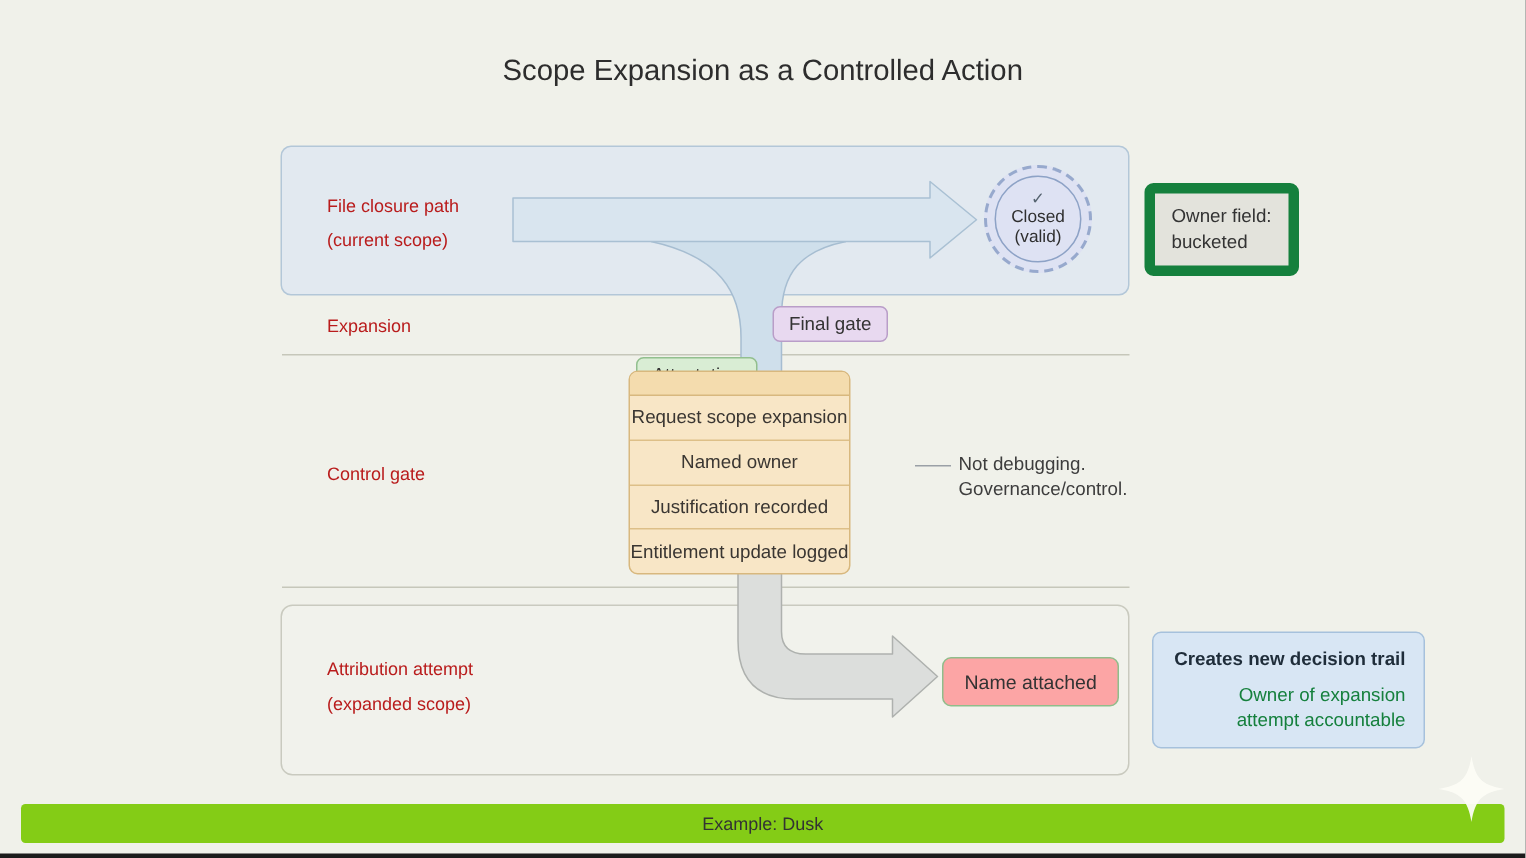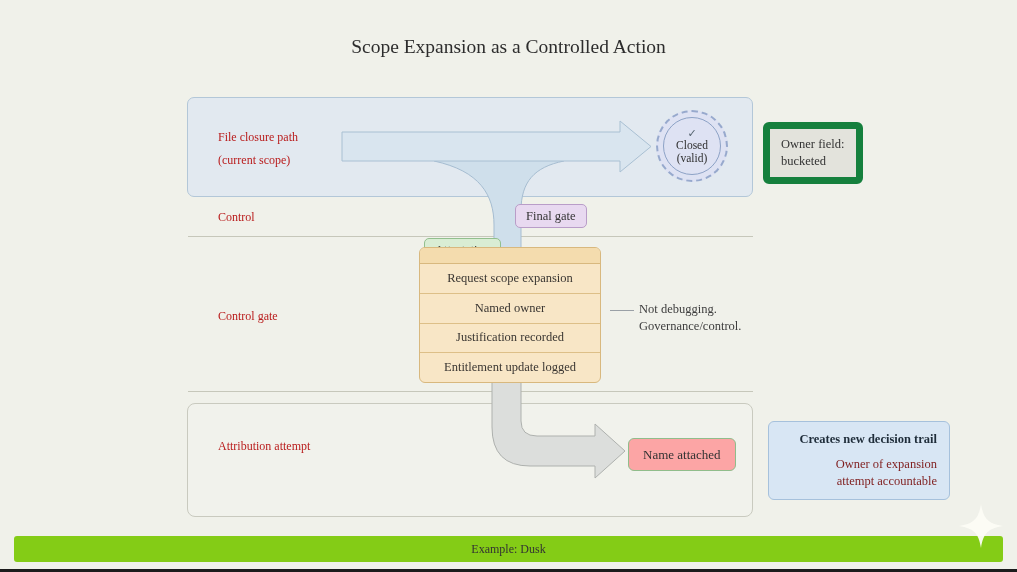--- a/index.html
+++ b/index.html
@@ -1,20 +1,20 @@
 <!DOCTYPE html>
 <html><head>
 <meta charset="utf-8">
 <style>
   html,body{margin:0;padding:0;background:#888;}
   *{box-sizing:border-box;}
   #canvas{
     position:relative;width:1017px;height:572px;overflow:hidden;
     background:#f0f1ea;
-    font-family:Liberation Serif, serif;
+    font-family:Liberation Sans, sans-serif;
     color:#2b2b2b;
   }
   .abs{position:absolute;}
   
   #title{top:36px;left:0;width:100%;text-align:center;font-size:19.5px;color:#2d2d2d;z-index:3;}
   
   .section-label{font-size:12px;color:#b91c1c;z-index:3;line-height:23px;}
   
   #closure-box{left:187px;top:97px;width:566px;height:100px;background:#e2e9f0;border:1px solid #b3c7d8;border-radius:7px;z-index:1;}
   
@@ -30,31 +30,31 @@
   #seal-check{font-size:11px;color:#55636f;line-height:12px;}
   .seal-text{font-size:11.5px;color:#2f2f2f;line-height:13px;}
   
   .badge{display:inline-block;height:24px;line-height:22px;padding:0 10px;border-radius:5px;font-size:12.5px;color:#333;z-index:3;}
   #badge-attestation{left:424px;top:204px;background:#d9edd4;border:1px solid #92bf8e;margin-top:34px;}
   #badge-final-state{left:515px;top:204px;background:#e8d9f0;border:1px solid #b99dc8;}
   #badge-name-attached{left:628px;top:438px;height:33px;line-height:31px;padding:0 14px;font-size:13px;background:#fca5a5;border:1px solid #90bd8b;border-radius:6px;}
   
   #owner-note{left:763px;top:122px;background:#e3e3dc;border:7px solid #15803d;border-radius:6px;padding:7px 11px;font-size:12.5px;line-height:17px;color:#333;z-index:3;}
   
-  #gate-box{left:419px;top:247px;width:182px;height:136px;background:#f8e6c6;border:1px solid #d8b87e;border-radius:6px;z-index:3;display:flex;flex-direction:column;overflow:hidden;}
+  #gate-box{left:419px;top:247px;width:148px;height:136px;background:#f8e6c6;border:1px solid #d8b87e;border-radius:6px;z-index:3;display:flex;flex-direction:column;overflow:hidden;}
   #gate-header{height:16px;background:#f4dcae;border-bottom:1px solid #d8b87e;flex:none;}
   .gate-row{flex:1;display:flex;align-items:center;justify-content:center;font-size:12.5px;color:#3a3632;}
   .gate-row + .gate-row{border-top:1px solid #ddbf88;}
   
   #gate-note-line{left:610px;top:310px;width:24px;height:1px;background:#9aa0a6;z-index:3;}
   #gate-note{left:639px;top:301px;font-size:12.5px;line-height:17px;color:#3d3d3d;z-index:3;}
   
   #info-box{left:768px;top:421px;width:182px;background:#d8e6f4;border:1px solid #a6c1dc;border-radius:6px;padding:10px 12px;z-index:3;text-align:right;}
   #info-title{font-size:12.5px;font-weight:bold;color:#1f2d3a;margin-bottom:9px;}
-  .info-line{font-size:12.5px;line-height:16.5px;color:#7f1d1d;}
+  .info-line{font-size:12.5px;line-height:16.5px;color:#15803d;}
   
   #footer-bar{left:14px;top:536px;width:989px;height:26px;background:#84cc16;border-radius:3px;text-align:center;line-height:26px;font-size:12px;color:#333;z-index:1;}
   #bottom-edge{left:0;top:569px;width:100%;height:3px;background:#1b1b1b;z-index:4;}
 </style>
 </head>
 <body>
 
 <div id="canvas">
 
   <div id="title" class="abs">Scope Expansion as a Controlled Action</div>
@@ -94,40 +94,41 @@
       <div class="seal-text">Closed</div>
       <div class="seal-text">(valid)</div>
     </div>
   </div>
 
   <div id="owner-note" class="abs">
     <div>Owner field:</div>
     <div>bucketed</div>
   </div>
 
-  <div class="section-label abs" style="left:218px;top:206px;">Control</div>
+  <div class="section-label abs" style="left:218px;top:206px;">Expansion</div>
   <div id="badge-attestation" class="badge abs">Attestation</div>
   <div id="badge-final-state" class="badge abs">Final gate</div>
 
   <div class="section-label abs" style="left:218px;top:305px;">Control gate</div>
   <div id="gate-box" class="abs">
     <div id="gate-header"></div>
     <div class="gate-row">Request scope expansion</div>
     <div class="gate-row">Named owner</div>
     <div class="gate-row">Justification recorded</div>
     <div class="gate-row">Entitlement update logged</div>
   </div>
   <div id="gate-note-line" class="abs"></div>
   <div id="gate-note" class="abs">
     <div>Not debugging.</div>
     <div>Governance/control.</div>
   </div>
 
   <div class="section-label abs" style="left:218px;top:435px;">
     <div>Attribution attempt</div>
+    <div>(expanded scope)</div>
   </div>
   <div id="badge-name-attached" class="badge abs">Name attached</div>
 
   <div id="info-box" class="abs">
     <div id="info-title">Creates new decision trail</div>
     <div class="info-line">Owner of expansion</div>
     <div class="info-line">attempt accountable</div>
   </div>
 
   <div id="bottom-edge" class="abs"></div>

